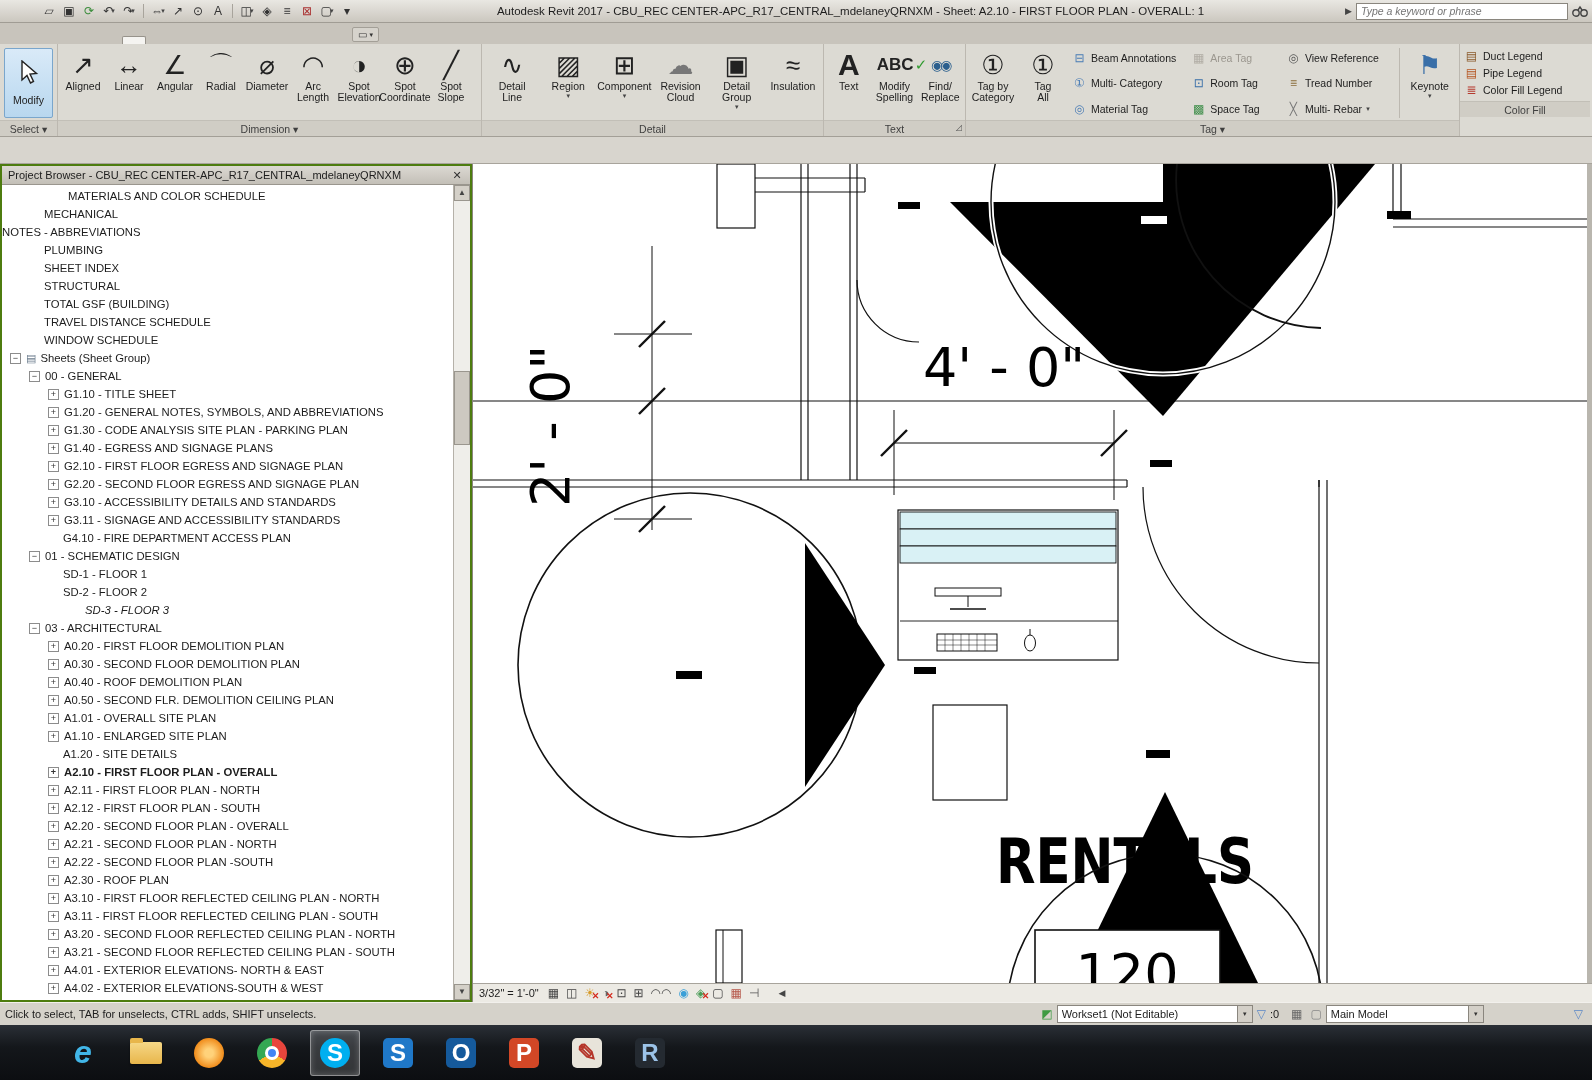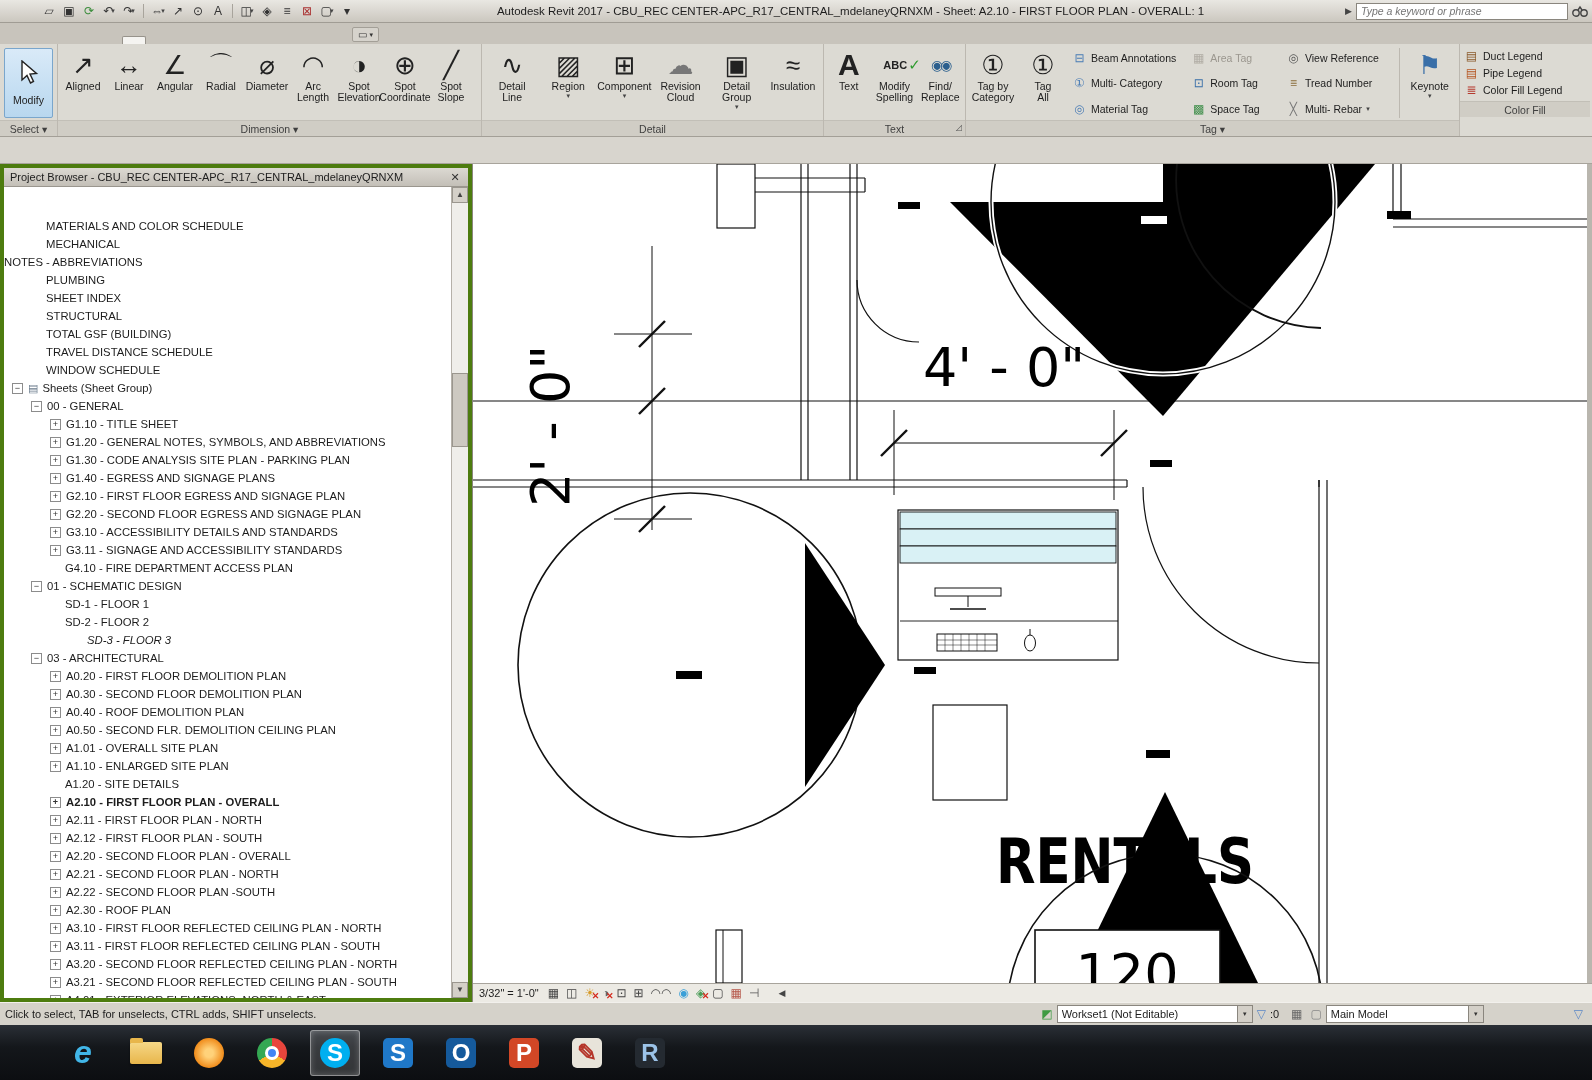--- a/index.html
+++ b/index.html
@@ -29,42 +29,42 @@
   .ribbon { height:93px; background:#dcdad3; display:flex; border-bottom:1px solid #a39f97; }
   .panel { display:flex; flex-direction:column; border-right:1px solid #bcb8b0; }
   .pbody { flex:1; display:flex; align-items:stretch; padding:2px 2px 0; }
   .plabel { height:16px; background:#d0cdc5; font-size:10.5px; color:#3f3f3f; display:flex; align-items:center; justify-content:center; gap:3px; border-top:1px solid #c2bfb7; white-space:nowrap; overflow:hidden; }
   .plabel .launcher { position:absolute; right:3px; font-size:8px; color:#555; }
   .plabel-inner { position:relative; width:100%; text-align:center; }
   .rbtn { width:46px; display:flex; flex-direction:column; align-items:center; padding-top:3px; cursor:default; }
   .rbtn .ric { height:32px; display:flex; align-items:center; justify-content:center; font-size:26px; line-height:30px; color:#222; }
   .rbtn .rlab { font-size:10.5px; line-height:11px; text-align:center; color:#1d1d1d; }
   .rbtn .rcaret { font-size:7px; color:#444; height:8px; line-height:7px; }
-  .rbtn.txticon .g1 { font-size:11px; font-weight:bold; letter-spacing:0;margin-left:15px; }
+  .rbtn.txticon .g1 { font-size:17px; font-weight:bold; letter-spacing:0;margin-left:15px; }
   .rbtn.find .g1 { font-size:14px; letter-spacing:-3px; }
   .rbtn.bigA .g1 { font-size:30px; font-weight:bold; }
   .g2 { font-size:15px; margin-left:1px; }
   .modify-btn { width:52px; margin:2px; background:linear-gradient(#d9eaf8,#b8d7ef); border:1px solid #7aa6cc; border-radius:2px; display:flex; flex-direction:column; align-items:center; justify-content:center; gap:4px; }
   .modify-btn .mlab { font-size:10.5px; }
   .tagcol { display:flex; flex-direction:column; justify-content:space-between; padding:3px 4px; }
   .sbtn { display:flex; align-items:center; gap:4px; height:17px; font-size:10.5px; color:#1d1d1d; white-space:nowrap; }
   .sbtn .sic { width:15px; text-align:center; font-size:12px; }
   .sbtn.disabled { color:#9b978f; }
   .sbtn.disabled .sic { color:#b0aca4 !important; }
   .sbtn .scaret { font-size:7px; color:#444; }
   .vsep { width:1px; background:#bcb8b0; margin:2px 2px; }
 
   
   .optionsbar { height:27px; background:#d8d5ce; border-bottom:1px solid #a8a49c; }
 
   
   .workspace { display:flex; height:838px; background:#b9b6ae; }
 
   
-  .browser { width:472px; display:flex; flex-direction:column; border:4px solid #4d7c0f; background:#fff; }
+  .browser { width:472px; display:flex; flex-direction:column; border:2px solid #4d7c0f; background:#fff; }
   .browser-title { height:19px; background:linear-gradient(#dcd9d2,#c3bfb7); display:flex; align-items:center; font-size:11px; color:#1d1d1d; padding:0 6px; border-bottom:1px solid #9a968e; }
   .browser-title .bt-label { flex:1; white-space:nowrap; overflow:hidden; }
   .browser-close { width:14px; text-align:center; font-size:11px; color:#333; cursor:default; }
   .browser-body { flex:1; display:flex; overflow:hidden; }
   .tree { flex:1; overflow:hidden; padding-top:2px; }
   .trow { height:18px; display:flex; align-items:center; font-size:11.3px; white-space:nowrap; color:#1d1d1d; }
   .trow.bold { font-weight:bold; }
   .exp { width:11px; height:11px; border:1px solid #8c8c8c; background:#fff; font-size:9px; line-height:9px; text-align:center; color:#333; margin-right:5px; flex:0 0 auto; }
   .ticon { font-size:11px; color:#6b7c8d; margin-right:4px; }
   .vscroll { width:17px; background:#efeeea; border-left:1px solid #b5b1a9; position:relative; }
@@ -519,21 +519,21 @@
   <div class="workspace">
 
     <div class="browser">
       <div class="browser-title">
         <span class="bt-label">Project Browser - CBU_REC CENTER-APC_R17_CENTRAL_mdelaneyQRNXM</span>
         <span class="browser-close">✕</span>
       </div>
       <div class="browser-body">
         <div class="tree">
 
-        <div class="trow" style="padding-left: 42px; margin-top: 28px;">
+        <div class="trow" style="padding-left: 66px;">
 
               <span>MATERIALS AND COLOR SCHEDULE</span>
             </div>
             <div class="trow" style="padding-left: 42px;">
 
               <span>MECHANICAL</span>
             </div>
             <div class="trow" style="">
 
               <span>NOTES - ABBREVIATIONS</span>

